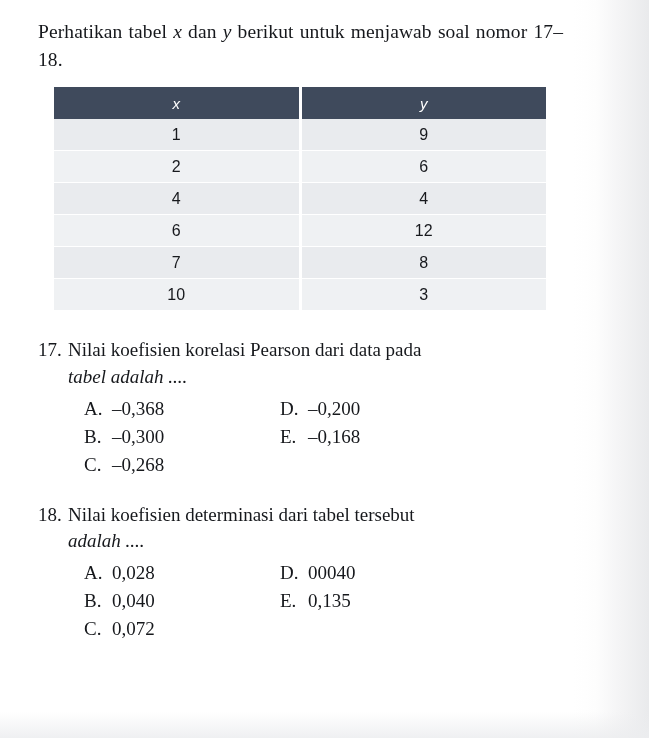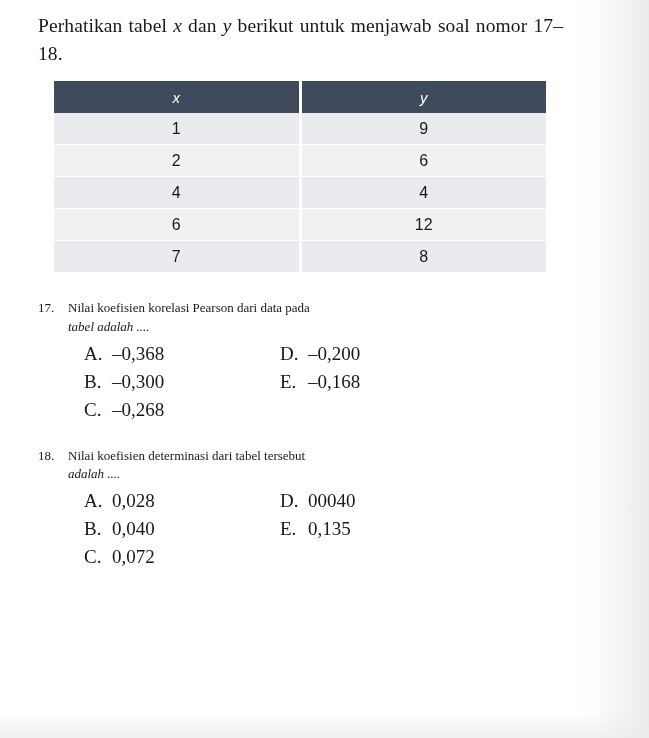--- a/index.html
+++ b/index.html
@@ -29,21 +29,21 @@
     position: absolute;
     left: 0;
     bottom: 0;
     width: 649px;
     height: 26px;
     background: linear-gradient(to bottom, rgba(255,255,255,0) 0%, rgba(236,237,239,0.85) 100%);
     pointer-events: none;
   }
   .content {
     position: relative;
-    padding: 12px 86px 0 38px;
+    padding: 18px 86px 0 38px;
     box-sizing: border-box;
   }
 
   .intro {
     font-size: 19.5px;
     line-height: 1.42;
     letter-spacing: 0.1px;
     text-align: justify;
     margin: 0 0 14px 0;
   }
@@ -91,21 +91,21 @@
   table.data-table tr:nth-child(even) td {
     background: #eff1f3;
   }
 
   
   .question-block {
     margin-top: 26px;
   }
   .question-line {
     display: flex;
-    font-size: 13px;
+    font-size: 19px;
     line-height: 1.4;
   }
   .q-num {
     width: 30px;
     flex: 0 0 30px;
     text-align: left;
   }
   .q-text {
     flex: 1 1 auto;
     text-align: justify;
@@ -174,20 +174,24 @@
         <td>4</td>
         <td>4</td>
       </tr>
       <tr>
         <td>6</td>
         <td>12</td>
       </tr>
       <tr>
         <td>7</td>
         <td>8</td>
+      </tr>
+      <tr>
+        <td>10</td>
+        <td>3</td>
       </tr>
     </tbody>
   </table>
 
   <div class="question-block">
     <div class="question-line">
       <span class="q-num">17.</span>
       <span class="q-text">
         <span>Nilai koefisien korelasi Pearson dari data pada</span>
         <span class="cont">tabel adalah ....</span>

